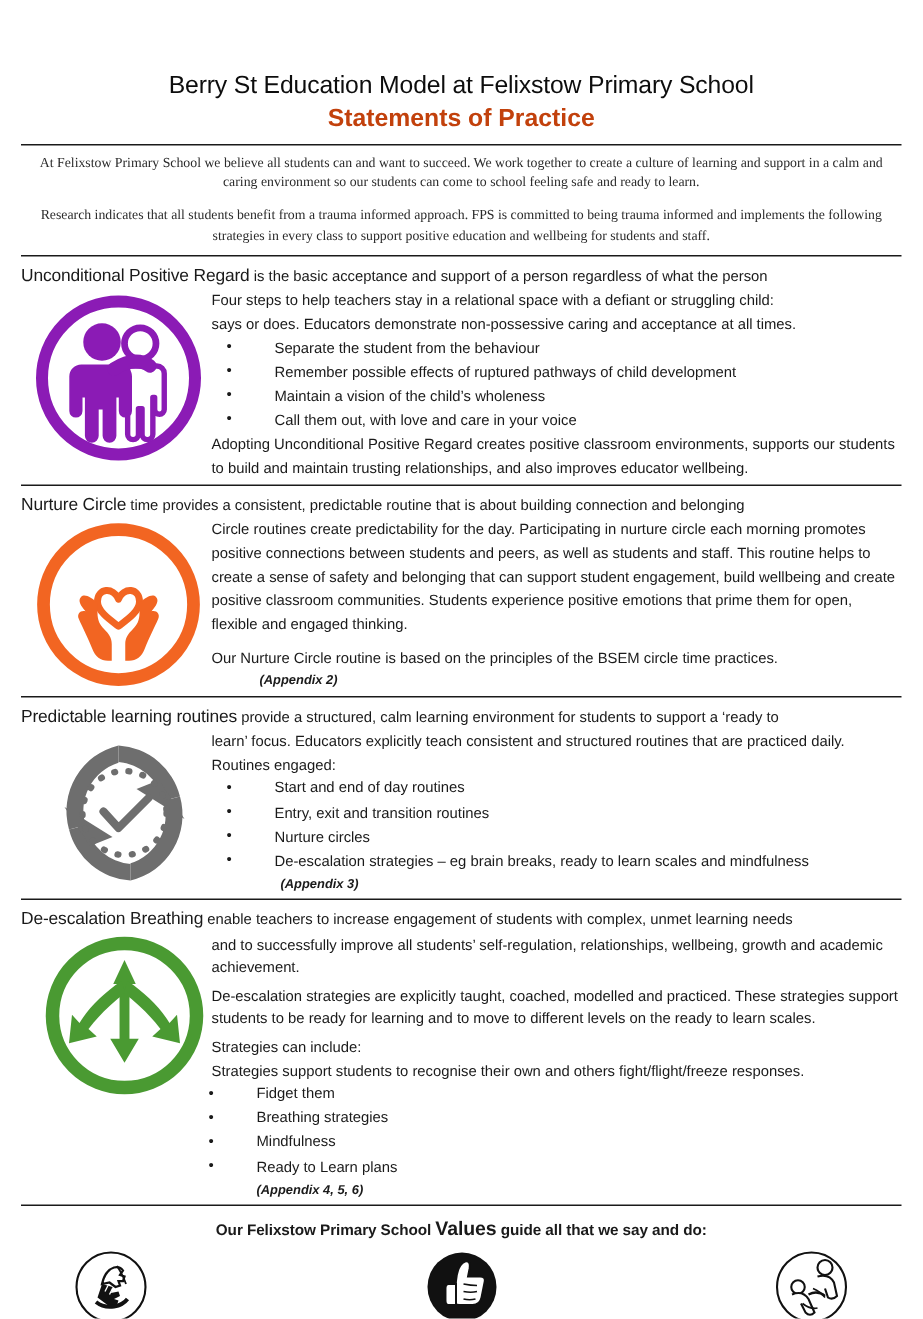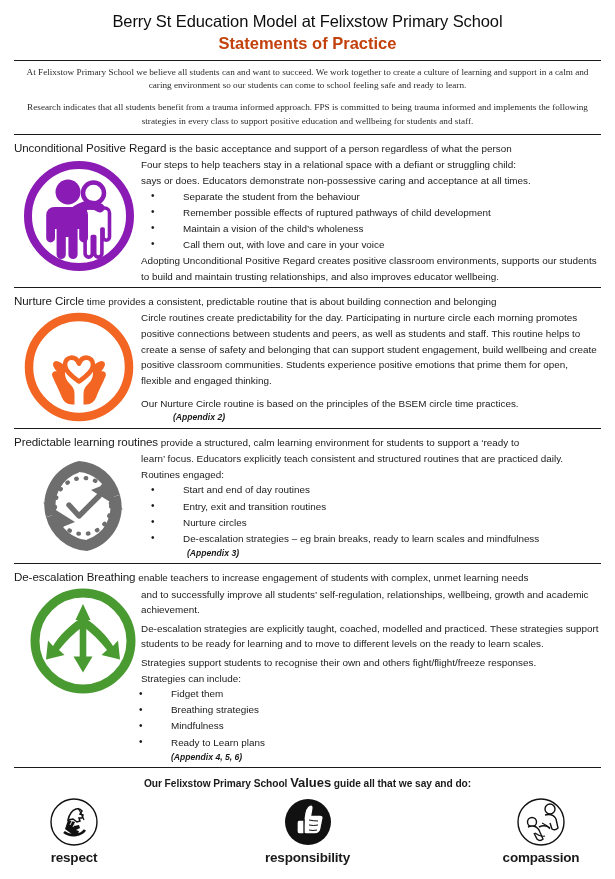--- a/index.html
+++ b/index.html
@@ -10,20 +10,21 @@
     background: #ffffff;
     font-family: "Liberation Sans", sans-serif;
     color: #1a1a1a;
     overflow: hidden;
   }
   .page {
     width: 615px;
     height: 637px;
     padding: 6px 14px 0 14px;
     position: relative;
+    margin-top: 36px;
   }
 
   
   .title-main {
     text-align: center;
     font-size: 16.5px;
     font-weight: 400;
     letter-spacing: -0.1px;
     line-height: 1.35;
     margin: 4px 0 0 0;
@@ -254,22 +255,22 @@
         </g>
       </svg>
     </div>
     <div class="body-text">
       <p class="lead" style="margin:0"><span class="sec-title">De-escalation Breathing</span><span> enable teachers to increase engagement of students with complex, unmet learning needs</span></p>
       <div class="indent">
         <div>and to successfully improve all students’ self-regulation, relationships, wellbeing, growth and academic achievement.</div>
         <div style="height:3px"></div>
         <div>De-escalation strategies are explicitly taught, coached, modelled and practiced. These strategies support students to be ready for learning and to move to different levels on the ready to learn scales.</div>
         <div style="height:3px"></div>
+        <div>Strategies can include:</div>
         <div>Strategies support students to recognise their own and others fight/flight/freeze responses.</div>
-        <div>Strategies can include:</div>
         <ul class="bullets" style="margin-left:-12px">
           <li>Fidget them</li>
           <li>Breathing strategies</li>
           <li>Mindfulness</li>
           <li>Ready to Learn plans</li>
         </ul>
         <div class="appendix" style="margin-left:30px">(Appendix 4, 5, 6)</div>
       </div>
     </div>
   </div>

